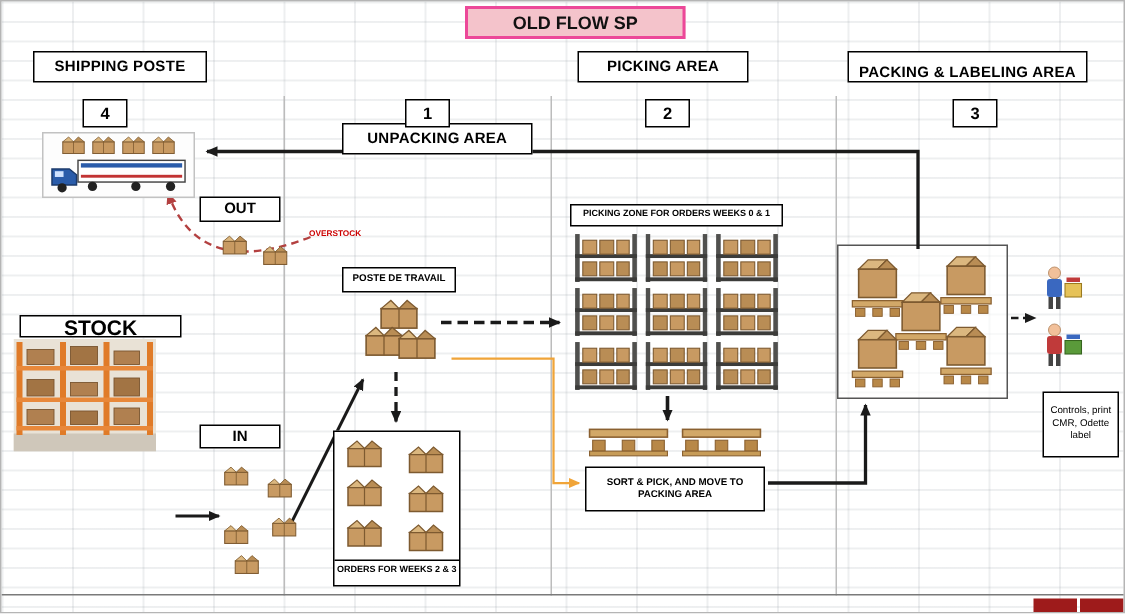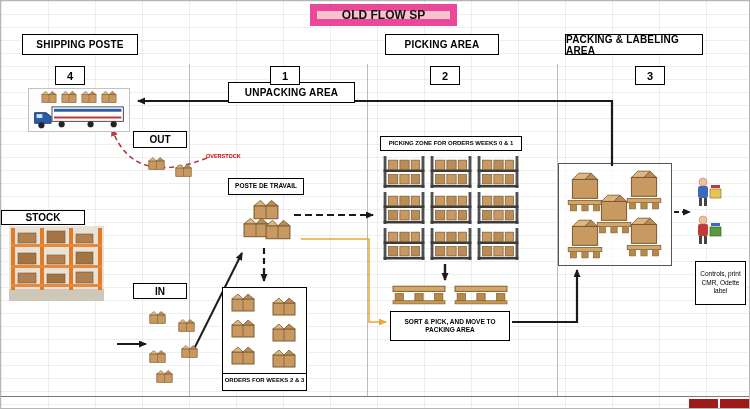--- a/index.html
+++ b/index.html
@@ -4,21 +4,21 @@
 <style>
   html,body{margin:0;padding:0;background:#fff;}
   .sheet{position:relative;width:750px;height:409px;background:#fff;overflow:hidden;
          font-family:"Liberation Sans",sans-serif;border:1px solid #b5b5b5;box-sizing:border-box;}
   .grid{position:absolute;inset:0;z-index:0;
         background-image:linear-gradient(to right,rgba(120,130,140,.13) 1px,transparent 1px),
                          linear-gradient(to bottom,rgba(120,130,140,.13) 1px,transparent 1px);
         background-size:47px 13px;}
   .abs{position:absolute;box-sizing:border-box;}
   .bx{border:1.5px solid #000;background:#fff;display:flex;align-items:center;justify-content:center;z-index:4;}
-  .title{background:#f4c3cb;border:7px solid #ec4899;font-weight:bold;font-size:12px;color:#111;}
+  .title{background:#f4c3cb;border:2px solid #ec4899;font-weight:bold;font-size:12px;color:#111;}
   .hdr{font-weight:bold;font-size:10px;letter-spacing:.2px;}
   .num{font-weight:bold;font-size:11px;}
   .big{font-weight:bold;font-size:10px;}
   .tiny{font-size:6px;font-weight:bold;text-align:center;line-height:1.25;}
   .sep{position:absolute;width:1px;background:#bcbcbc;z-index:1;}
   .icon{position:absolute;z-index:4;}
   .arrows{position:absolute;inset:0;z-index:3;pointer-events:none;}
   .frame{border:1px solid #555;background:rgba(255,255,255,.6);z-index:2;}
 </style>
 </head>
@@ -72,21 +72,21 @@
 
   <div class="abs bx hdr" style="left:21px;top:33px;width:116px;height:21px;">
       <span>SHIPPING POSTE</span>
     </div>
   <div class="abs bx hdr" style="left:227px;top:33px;width:127px;height:21px;margin-top:48px;">
       <span>UNPACKING AREA</span>
     </div>
   <div class="abs bx hdr" style="left:384px;top:33px;width:114px;height:21px;align-items:center;">
       <span>PICKING AREA</span>
     </div>
-  <div class="abs bx hdr" style="left:564px;top:33px;width:138px;height:21px;">
+  <div class="abs bx hdr" style="left:564px;top:33px;width:160px;height:21px;align-items:flex-end;">
       <span>PACKING &amp; LABELING AREA</span>
     </div>
 
   <div class="abs bx num" style="left:54px;top:65px;width:30px;height:19px;">
       <span>4</span>
     </div>
   <div class="abs bx num" style="left:269px;top:65px;width:30px;height:19px;">
       <span>1</span>
     </div>
   <div class="abs bx num" style="left:429px;top:65px;width:30px;height:19px;">
@@ -152,21 +152,21 @@
         <use href="#sym-box"></use>
       </svg>
     <svg style="position:absolute;left:0;top:18px" width="26" height="22" viewBox="0 0 24 20">
         <use href="#sym-box"></use>
       </svg>
     <svg style="position:absolute;left:22px;top:20px" width="26" height="22" viewBox="0 0 24 20">
         <use href="#sym-box"></use>
       </svg>
   </div>
 
-  <div class="abs bx" style="left:0;top:209px;width:84px;height:15px;font-weight:bold;font-size:10px;">
+  <div class="abs bx" style="left:12px;top:209px;width:108px;height:15px;font-weight:bold;font-size:14px;">
     <span>STOCK</span>
   </div>
   <svg class="icon" style="left:8px;top:225px;" width="95" height="75" viewBox="0 0 95 75">
     <rect width="95" height="75" fill="#e9e2d6"></rect>
     <rect y="63" width="95" height="12" fill="#cfc7ba"></rect>
     <rect x="2" y="2" width="4" height="62" fill="#e07b28"></rect>
     <rect x="31" y="2" width="4" height="62" fill="#e07b28"></rect>
     <rect x="60" y="2" width="4" height="62" fill="#e07b28"></rect>
     <rect x="89" y="2" width="4" height="62" fill="#e07b28"></rect>
     <rect x="2" y="18" width="91" height="3" fill="#e8883a"></rect>

